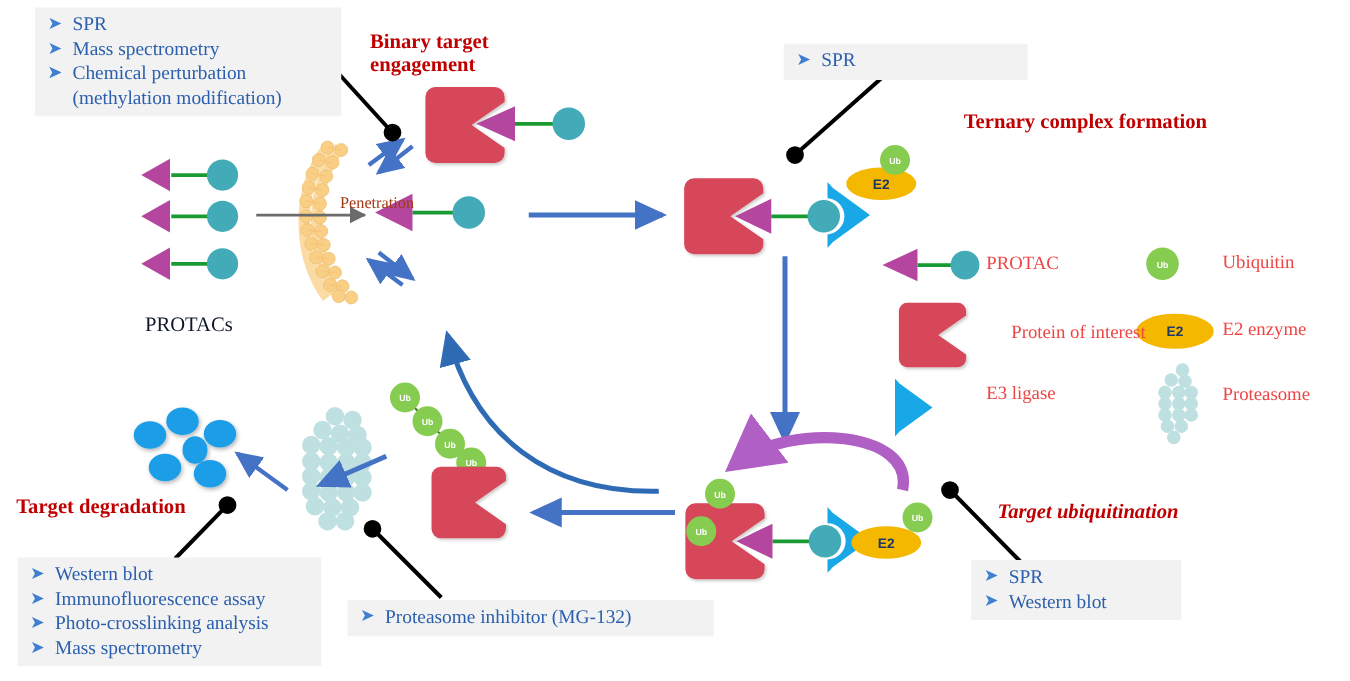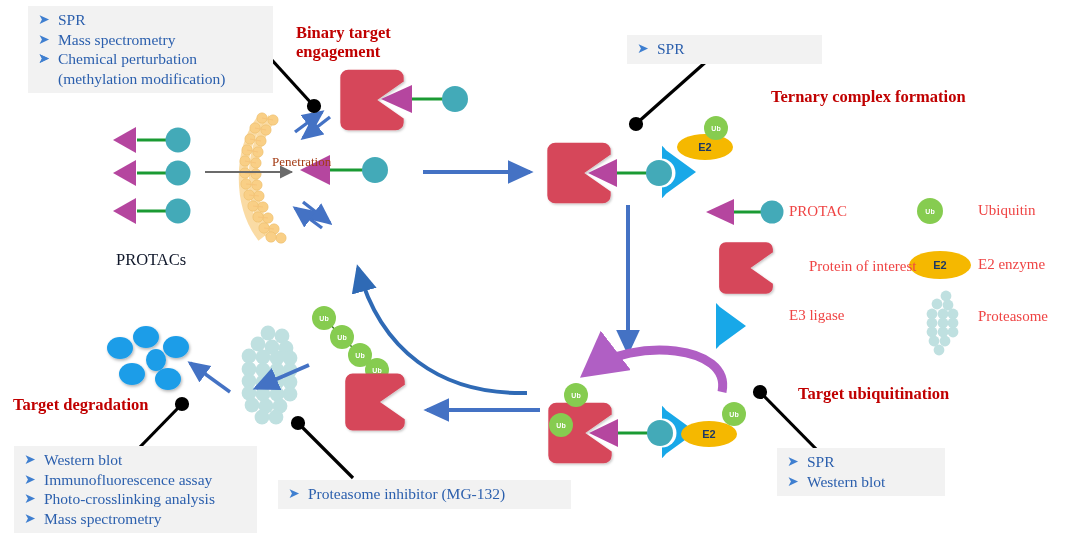--- a/index.html
+++ b/index.html
@@ -400,21 +400,21 @@
     </ul>
   </div>
 
   <div class="redlabel" style="left:296px;top:23px;">
     <div>Binary target</div>
     <div>engagement</div>
   </div>
 
   <div class="redlabel" style="left:771px;top:87px;">Ternary complex formation</div>
 
-  <div class="redlabel" style="left:798px;top:384px;">Target ubiquitination</div>
+  <div class="redlabel" style="left:798px;top:399px;font-style:italic;">Target ubiquitination</div>
 
 
   <div class="redlabel" style="left:13px;top:395px;">Target degradation</div>
 
   <div class="plainlabel" style="left:116px;top:250px;">PROTACs</div>
 
   <div class="pen-label" style="left:224px;top:154px;margin-left:48px;">Penetration</div>
 
   <div class="legendlabel" style="left:789px;top:203px;">PROTAC</div>
   <div class="legendlabel" style="left:789px;top:258px;margin-left:20px;">Protein of interest</div>

